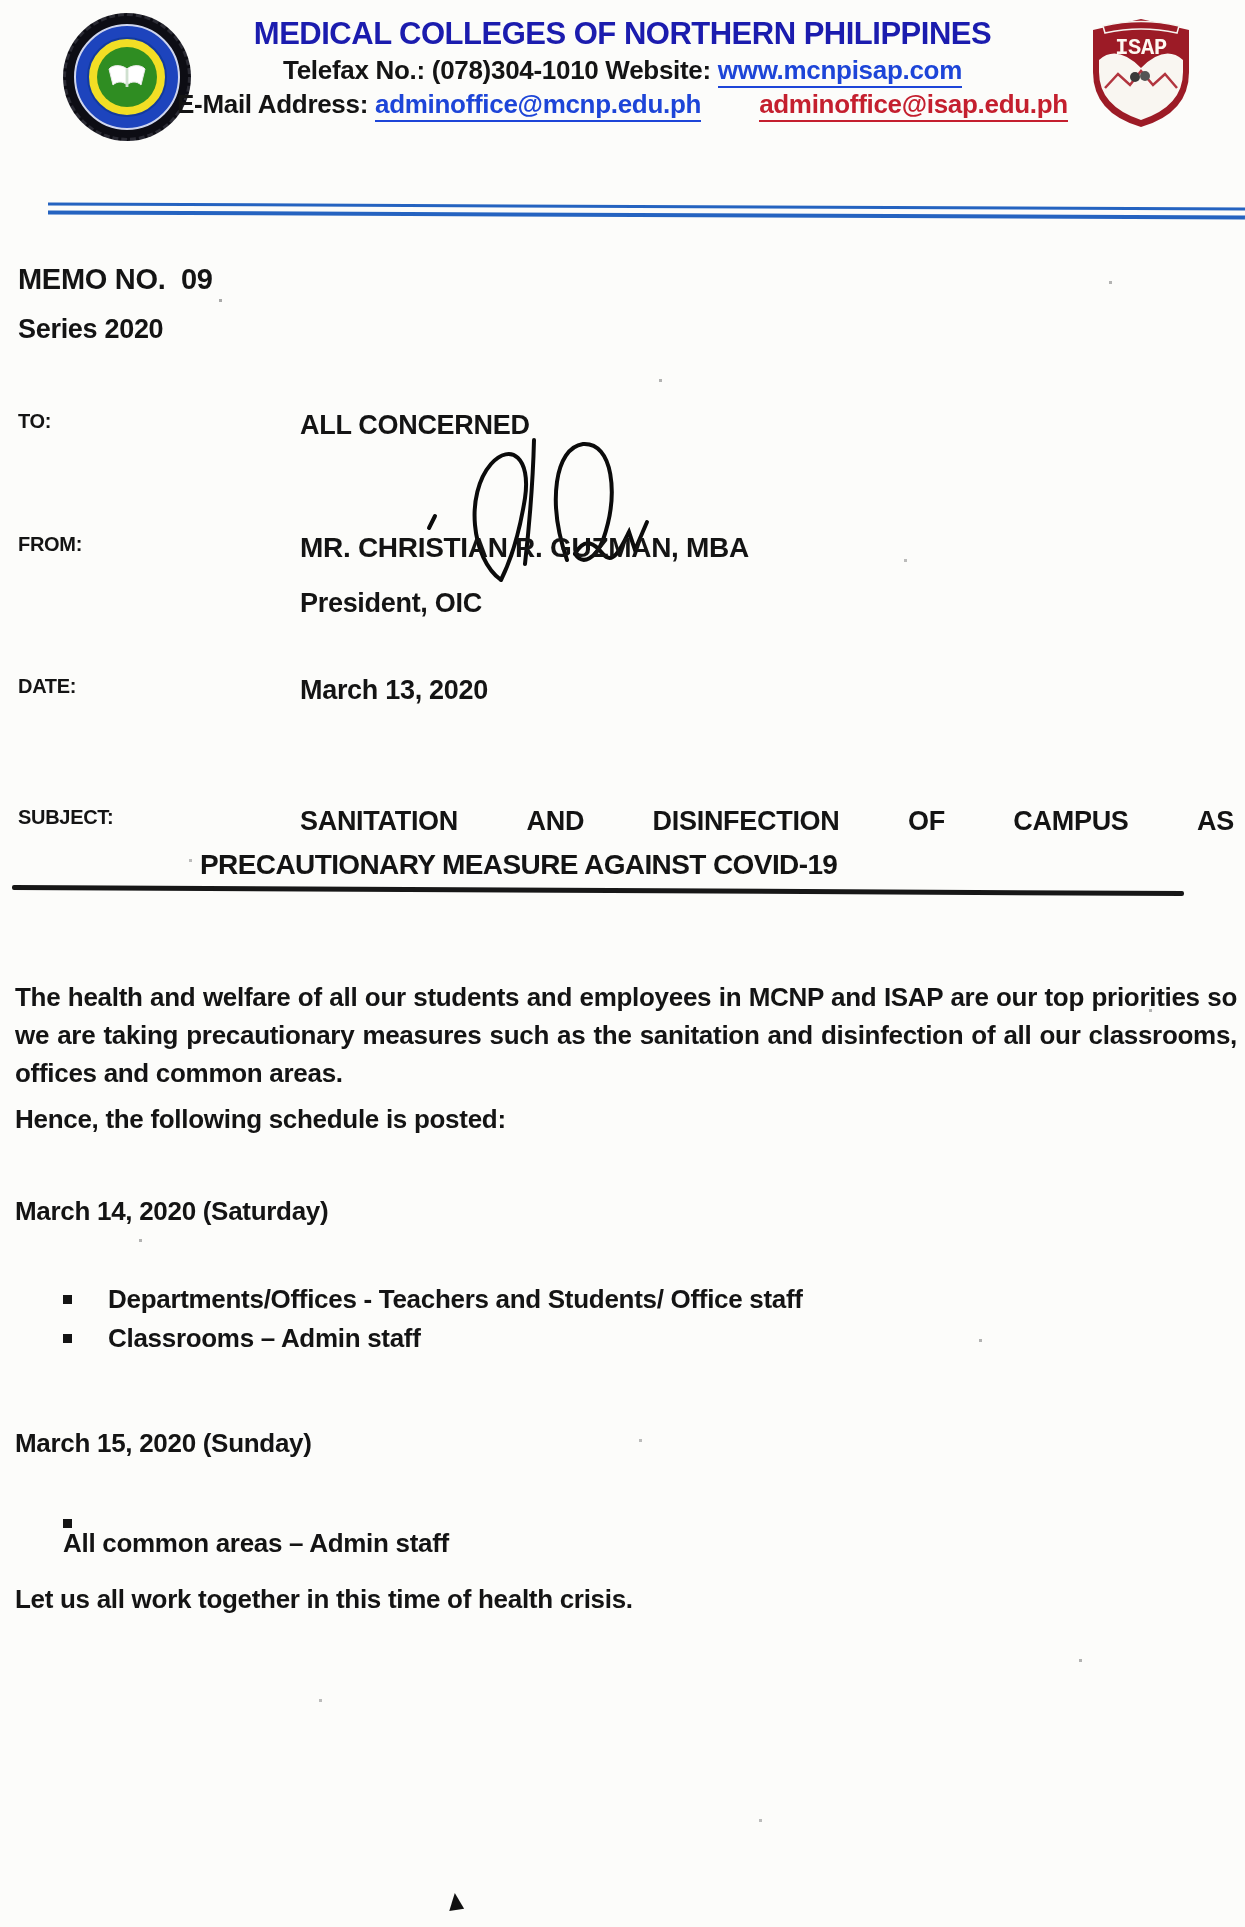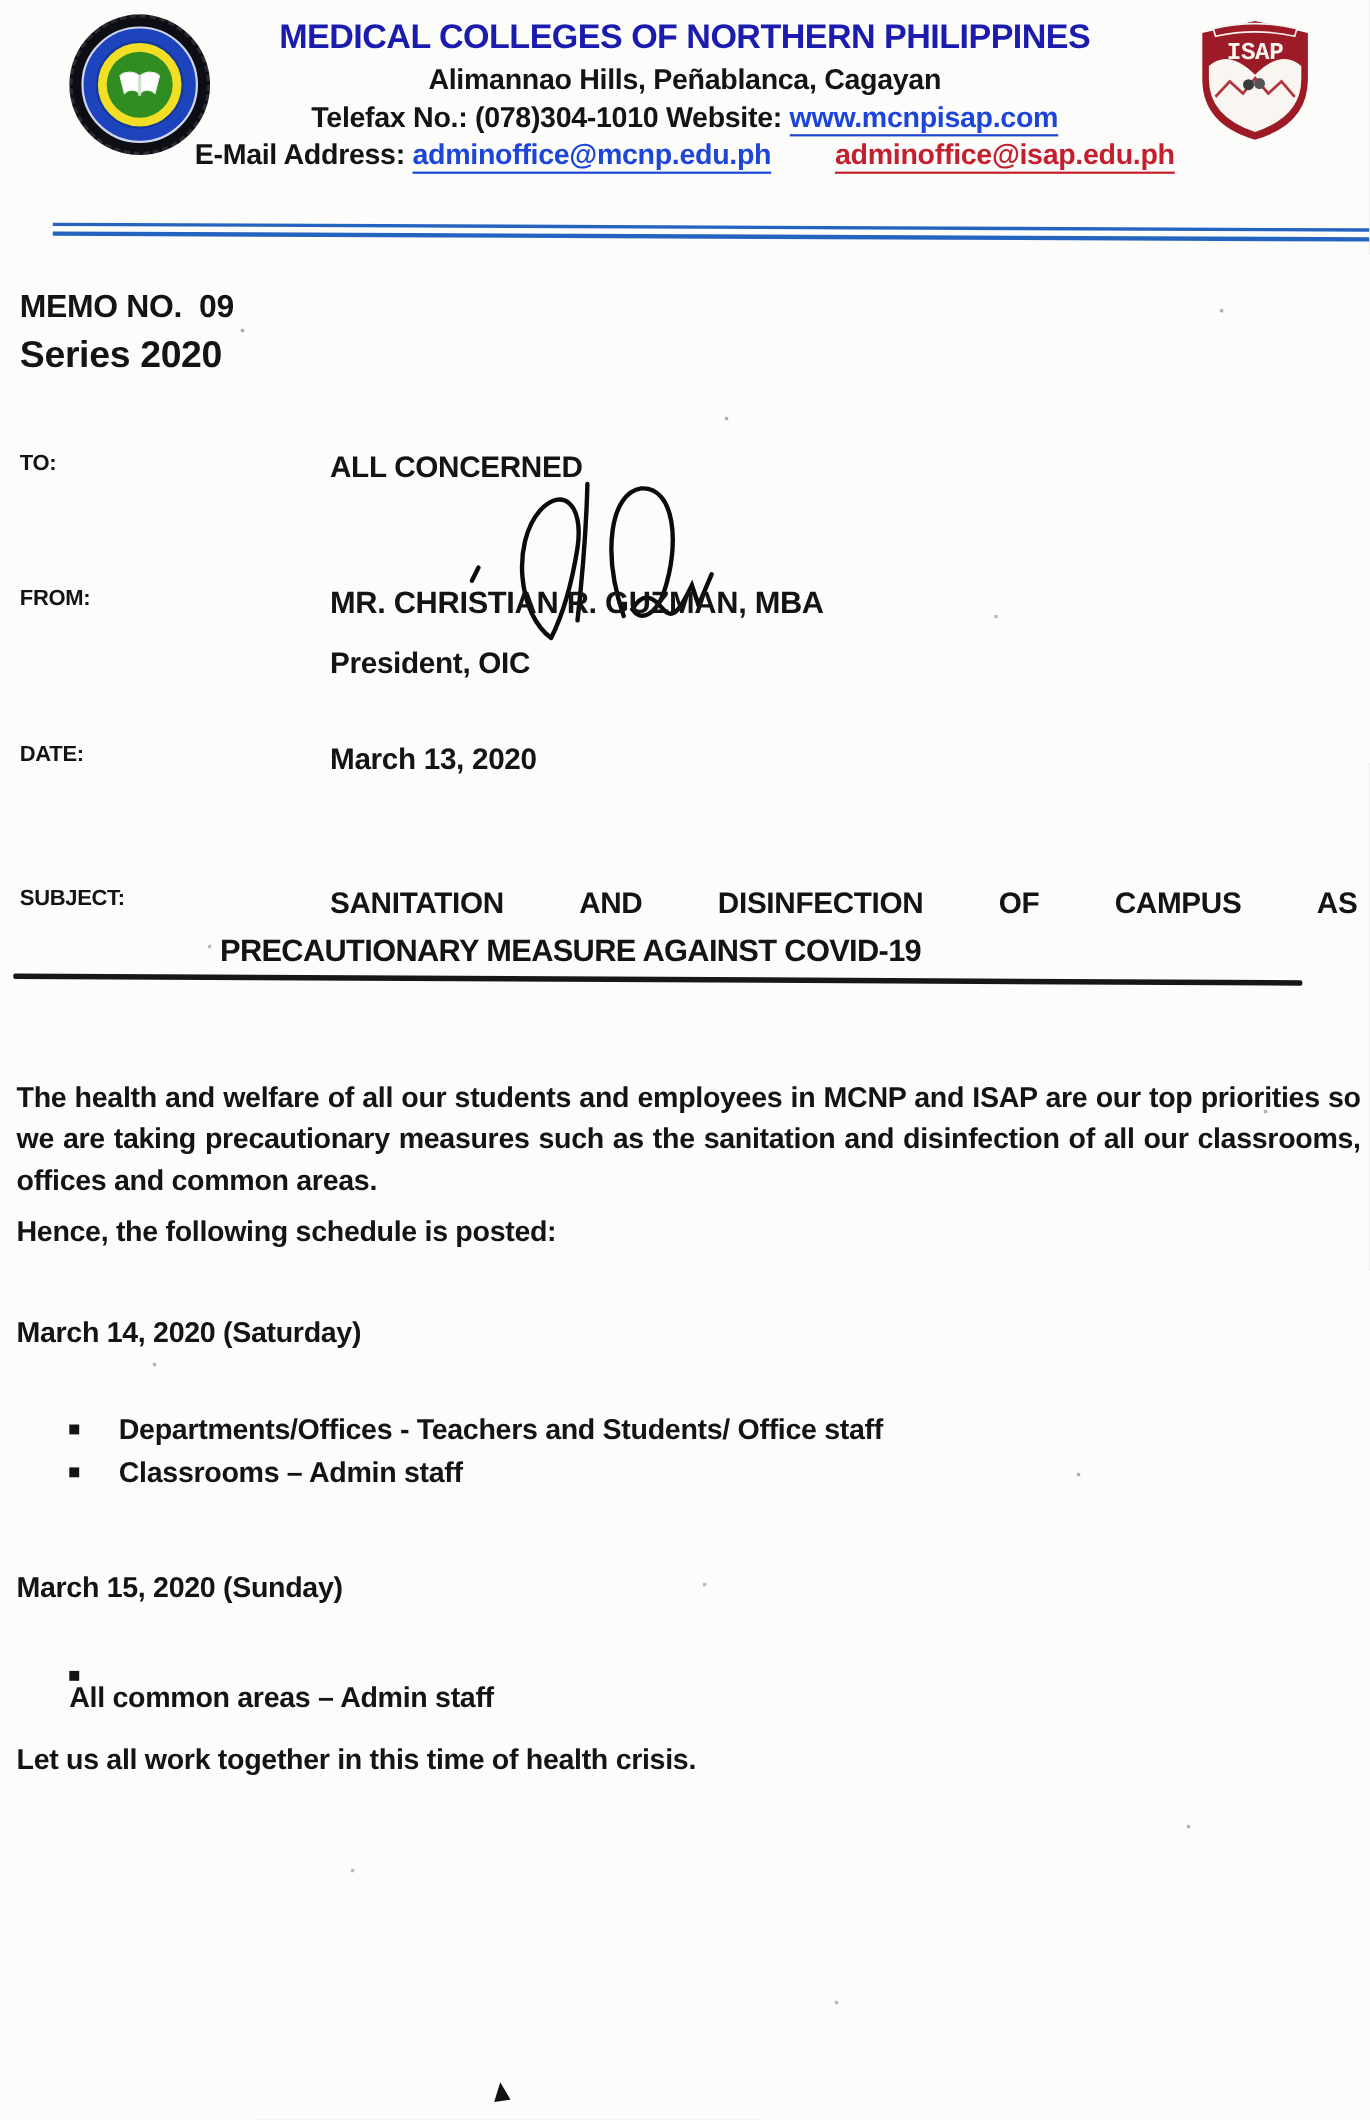--- a/index.html
+++ b/index.html
@@ -43,21 +43,21 @@
   
   .crest{left:1085px; top:14px; width:112px; height:118px;}
 
   
   .rule-blue{left:48px; top:205px; width:1197px; height:12px;
              border-top:3px solid var(--rule_blue); border-bottom:4px solid var(--rule_blue);
              transform:rotate(0.25deg);}
 
   
   .memo-no{left:18px; top:263px; font-size:29px; font-weight:700;}
-  .series{left:18px; top:304px; font-size:34px; font-weight:600;}
+  .series{left:18px; top:314px; font-size:27px; font-weight:600;}
 
   .lbl{left:18px; font-size:20px; font-weight:700;}
   .val{left:300px; font-size:27px;}
 
   .sig{left:415px; top:432px;}
 
   .subj-line1{left:300px; top:806px; width:934px; display:flex; justify-content:space-between;
               font-size:27px; font-weight:700;}
   .subj-line2{left:200px; top:849px; font-size:28px; font-weight:700; letter-spacing:-0.6px;}
   .rule-black{left:12px; top:888px; width:1172px; height:5px; background:#171717;
@@ -113,21 +113,20 @@
       <path d="M14 46 Q32 30 56 54 Q80 30 98 46 L98 58 Q98 92 56 106 Q14 92 14 58 Z" fill="#f9f6f1"></path>
       <path d="M20 74 L33 60 L45 71 L56 57 L68 71 L80 60 L92 74" stroke="#b2353f" stroke-width="2.5" fill="none"></path>
       <circle cx="50" cy="63" r="5" fill="#3a3a3a"></circle>
       <circle cx="60" cy="62" r="5" fill="#555555"></circle>
       <text x="56" y="40" text-anchor="middle" font-family="Liberation Mono, monospace" font-size="22" font-weight="700" fill="#fdf9f2">ISAP</text>
     </svg>
   </div>
 
   <div class="abs header-text">
     <div class="org1">MEDICAL COLLEGES OF NORTHERN PHILIPPINES</div>
-    <div class="addr">Alimannao Hills, Peñablanca, Cagayan</div>
     <div class="contact"><span class="preserve">Telefax No.: (078)304-1010 Website: </span><span class="lnk-blue">www.mcnpisap.com</span></div>
     <div class="contact"><span class="preserve">E-Mail Address: </span><span class="lnk-blue">adminoffice@mcnp.edu.ph</span><span class="email-gap"></span><span class="lnk-red">adminoffice@isap.edu.ph</span></div>
   </div>
 
   <div class="abs rule-blue"></div>
 
   <div class="abs memo-no preserve">MEMO NO.  09</div>
   <div class="abs series">Series 2020</div>
 
   <div class="abs lbl" style="top:410px;">TO:</div>

